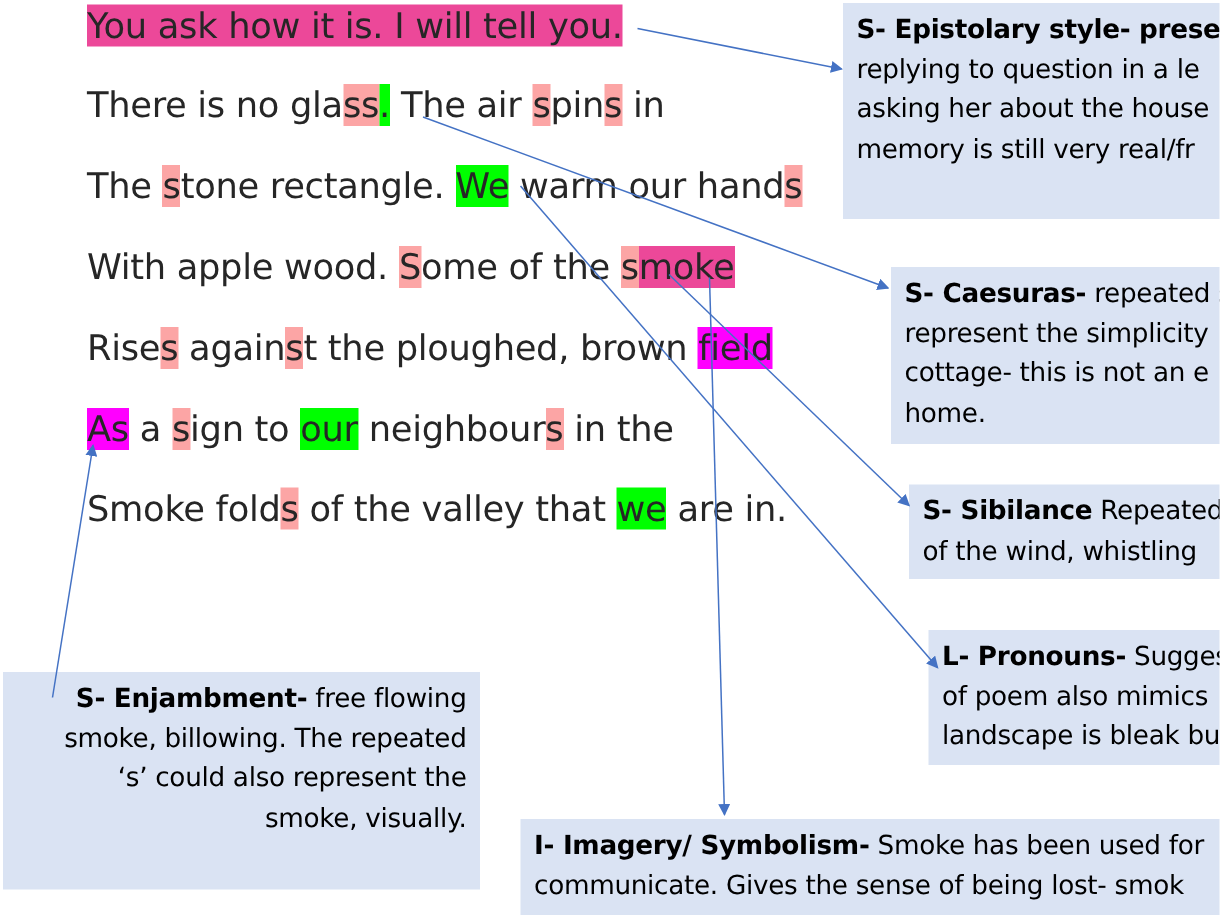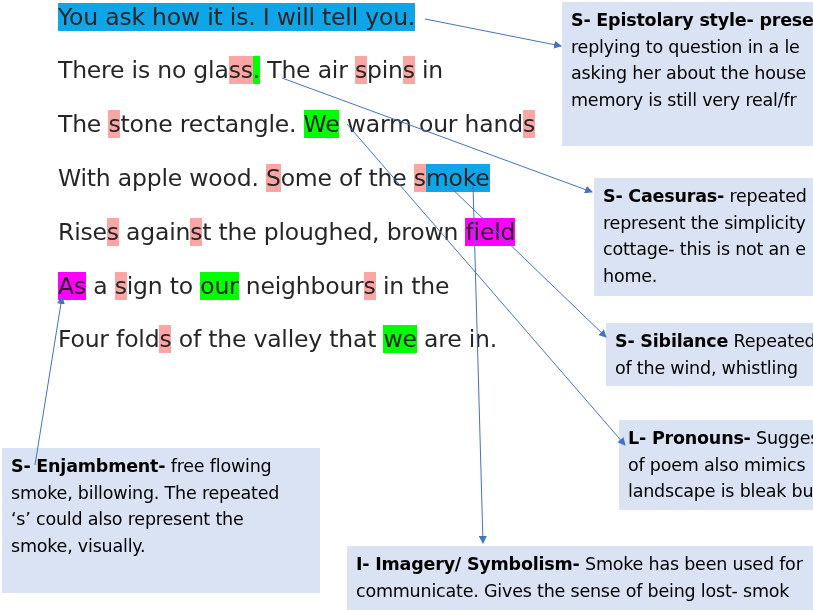--- a/index.html
+++ b/index.html
@@ -1,40 +1,40 @@
 <!DOCTYPE html>
 <html><head>
 <meta charset="utf-8">
 <style>
   html, body { margin:0; padding:0; }
   body { width:813px; height:610px; position:relative; overflow:hidden; background:#ffffff;
          font-family:"DejaVu Sans", "Liberation Sans", sans-serif; }
   .poem { position:absolute; left:58px; top:0; }
   .line { position:absolute; left:0; white-space:nowrap; font-size:23.5px; color:#262626;
           height:34px; line-height:34px; letter-spacing:-0.2px; }
-  .hl-yellow { background:#0ea5e9; }
+  .hl-yellow { background:#ec4899; }
   .hl-cyan { background:#fca5a5; }
   .hl-green { background:#00ff00; }
   .hl-magenta { background:#ff00ff; }
   .note { position:absolute; background:#dae3f3; color:#000; font-size:17.5px; line-height:26.5px;
           padding:5px 9px; box-sizing:border-box; overflow:hidden; white-space:nowrap; letter-spacing:-0.2px; }
   .note .lbl { font-weight:bold; }
   svg.arrows { position:absolute; left:0; top:0; pointer-events:none; }
 </style>
 </head>
 <body>
 
 <div class="poem">
   <div class="line" style="top:0px"><span class="hl-yellow">You ask how it is. I will tell you.</span></div>
   <div class="line" style="top:53px"><span>There is no gla</span><span class="hl-cyan">ss</span><span class="hl-green">.</span><span> The air </span><span class="hl-cyan">s</span><span>pin</span><span class="hl-cyan">s</span><span> in</span></div>
   <div class="line" style="top:107px"><span>The </span><span class="hl-cyan">s</span><span>tone rectangle. </span><span class="hl-green">We</span><span> warm our hand</span><span class="hl-cyan">s</span></div>
   <div class="line" style="top:161px"><span>With apple wood. </span><span class="hl-cyan">S</span><span>ome of the </span><span class="hl-cyan">s</span><span class="hl-yellow">moke</span></div>
   <div class="line" style="top:215px"><span>Rise</span><span class="hl-cyan">s</span><span> again</span><span class="hl-cyan">s</span><span>t the ploughed, brown </span><span class="hl-magenta">field</span></div>
   <div class="line" style="top:269px"><span class="hl-magenta">As</span><span> a </span><span class="hl-cyan">s</span><span>ign to </span><span class="hl-green">our</span><span> neighbour</span><span class="hl-cyan">s</span><span> in the</span></div>
-  <div class="line" style="top:322px"><span>Four fold</span><span class="hl-cyan">s</span><span> of the valley that </span><span class="hl-green">we</span><span> are in.</span></div>
+  <div class="line" style="top:322px"><span>Smoke fold</span><span class="hl-cyan">s</span><span> of the valley that </span><span class="hl-green">we</span><span> are in.</span></div>
 </div>
 
 <div class="note" style="left:562px; top:2px; width:260px; height:144px;">
   <div><span class="lbl">S- Epistolary style- present</span></div>
   <div>replying to question in a le</div>
   <div>asking her about the house</div>
   <div>memory is still very real/fr</div>
 </div>
 
 <div class="note" style="left:594px; top:178px; width:230px; height:118px;">
@@ -48,21 +48,21 @@
   <div><span class="lbl">S-  Sibilance</span><span> Repeated</span></div>
   <div>of the wind, whistling</div>
 </div>
 
 <div class="note" style="left:619px; top:420px; width:200px; height:90px;">
   <div><span class="lbl">L- Pronouns-</span><span> Sugges</span></div>
   <div>of poem also mimics</div>
   <div>landscape is bleak bu</div>
 </div>
 
-<div class="note" style="left:2px; top:448px; width:318px; height:145px;">
+<div class="note" style="left:2px; top:448px; width:318px; height:145px;text-align:right;">
   <div><span class="lbl">S- Enjambment-</span><span> free flowing</span></div>
   <div>smoke, billowing. The repeated</div>
   <div>‘s’ could also represent the</div>
   <div>smoke, visually.</div>
 </div>
 
 <div class="note" style="left:347px; top:546px; width:475px; height:64px;">
   <div><span class="lbl">I- Imagery/ Symbolism-</span><span> Smoke has been used for</span></div>
   <div>communicate. Gives the sense of being lost- smok</div>
 </div>

